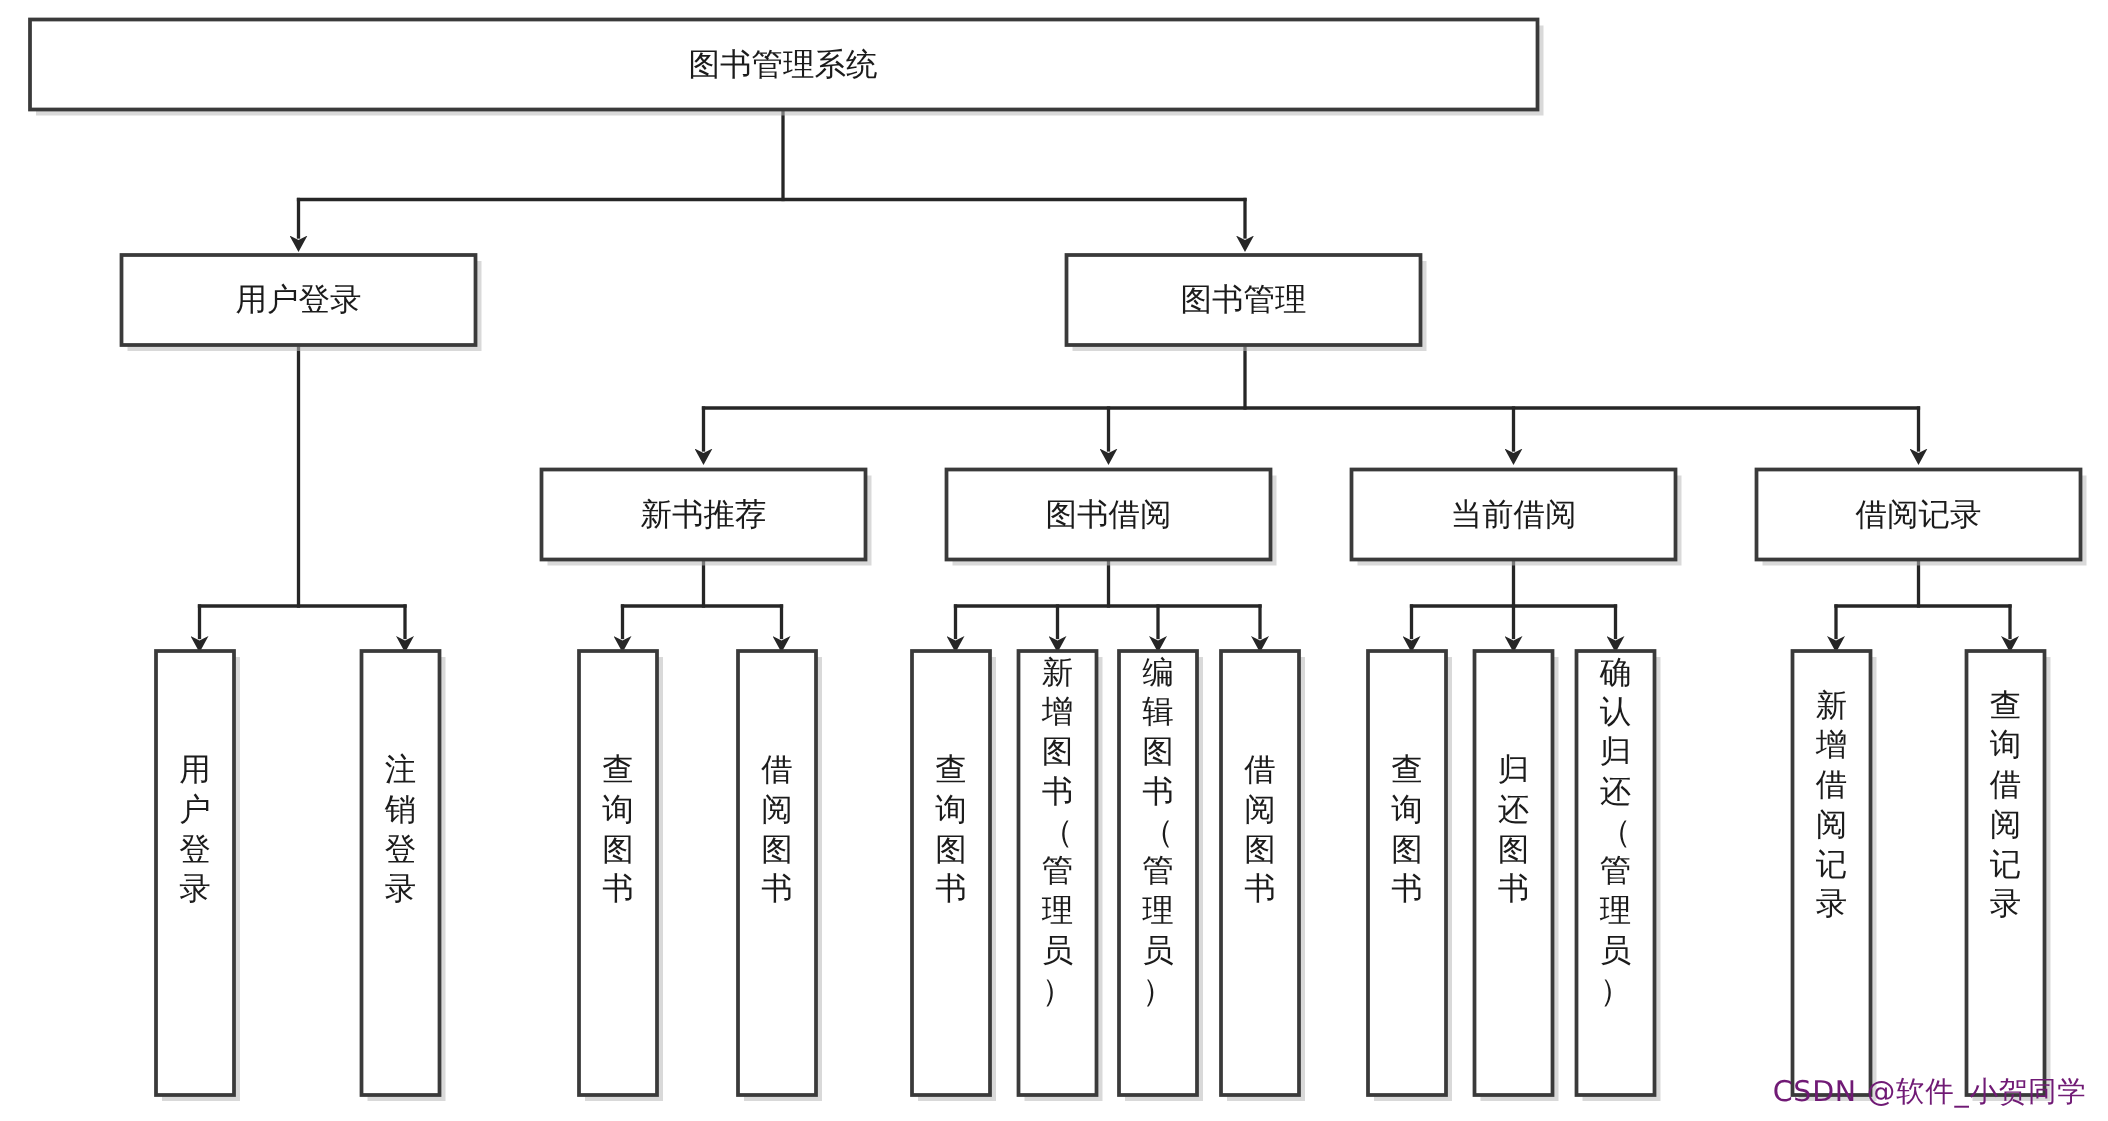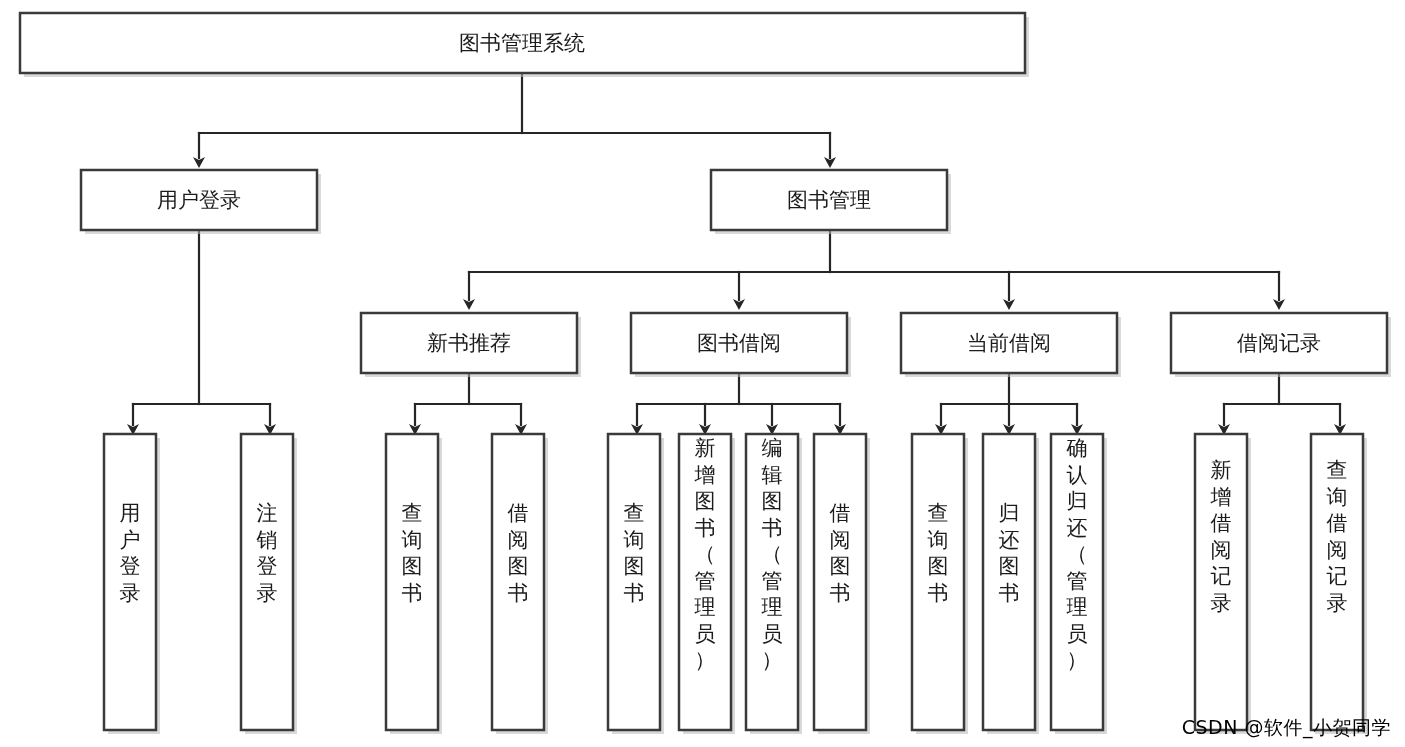--- a/index.html
+++ b/index.html
@@ -37,21 +37,21 @@
   .leaf-label{
     fill:#1b1b1b;
     font-family:"DejaVu Sans","Liberation Sans",sans-serif;
     font-size:21px;
     text-anchor:middle;
   }
   .watermark{
     position:absolute;
     right:14px;
     bottom:6px;
-    color:#000000;
+    color:#701a75;
     font-size:19px;
     font-family:"DejaVu Sans","Liberation Sans",sans-serif;
     letter-spacing:.5px;
     white-space:nowrap;
     user-select:none;
   }
 </style>
 </head>
 <body>
 

